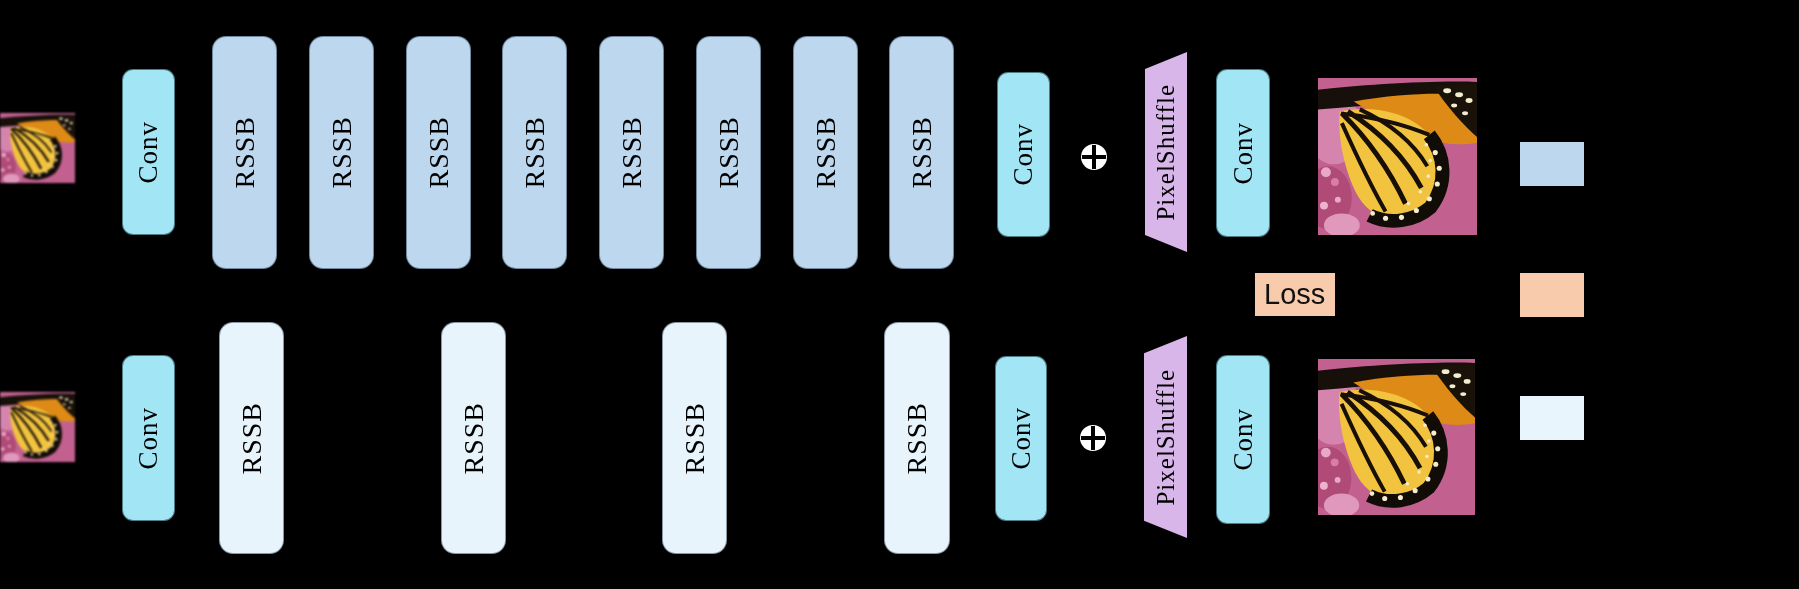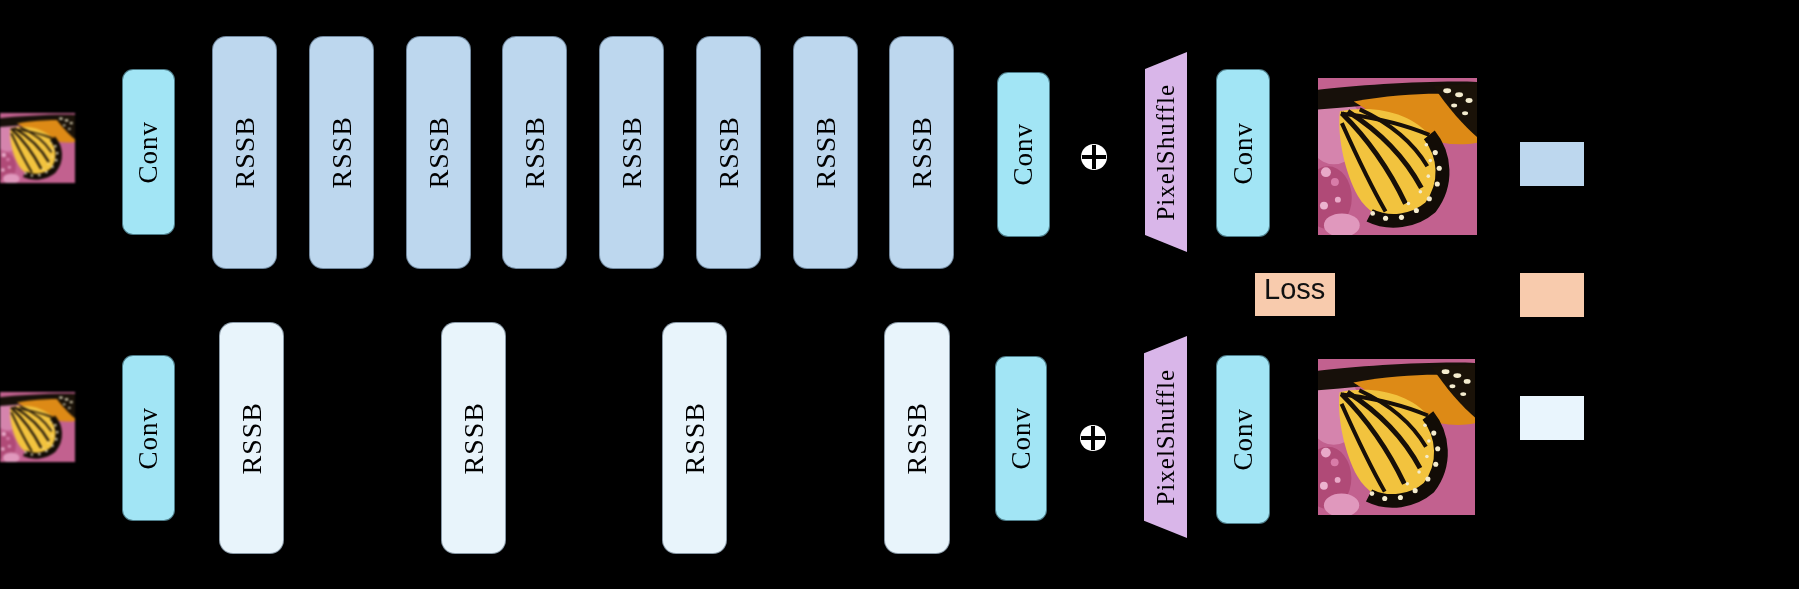--- a/index.html
+++ b/index.html
@@ -19,21 +19,21 @@
 
   .pixelshuffle{width:42px;height:200px;background:var(--pixelshuffle-fill,#d9b6e9);
         clip-path:polygon(0 8.5%,100% 0,100% 100%,0 91.5%);font-size:25px;}
 
   .plus{position:absolute;width:26px;height:26px;border-radius:50%;background:var(--add-circle,#fff);}
   .plus::before{content:"";position:absolute;left:1px;right:1px;top:11px;height:4px;background:var(--add-cross,#000);}
   .plus::after{content:"";position:absolute;top:1px;bottom:1px;left:11px;width:4px;background:var(--add-cross,#000);}
 
   .loss{position:absolute;left:1255px;top:273px;width:80px;height:43px;background:var(--loss-fill,#f8cbad);
         font-family:"Liberation Sans", sans-serif;font-size:29px;color:#111;
-        display:flex;padding-left:9px;box-sizing:border-box;}
+        display:flex;align-items:center;padding-left:9px;box-sizing:border-box;}
 
   .swatch{position:absolute;left:1520px;width:64px;height:44px;}
 
   .butterfly{position:absolute;display:block;}
   .butterfly.lowres{filter:blur(0.8px);}
 </style>
 </head>
 <body>
 
 <div class="stage">

